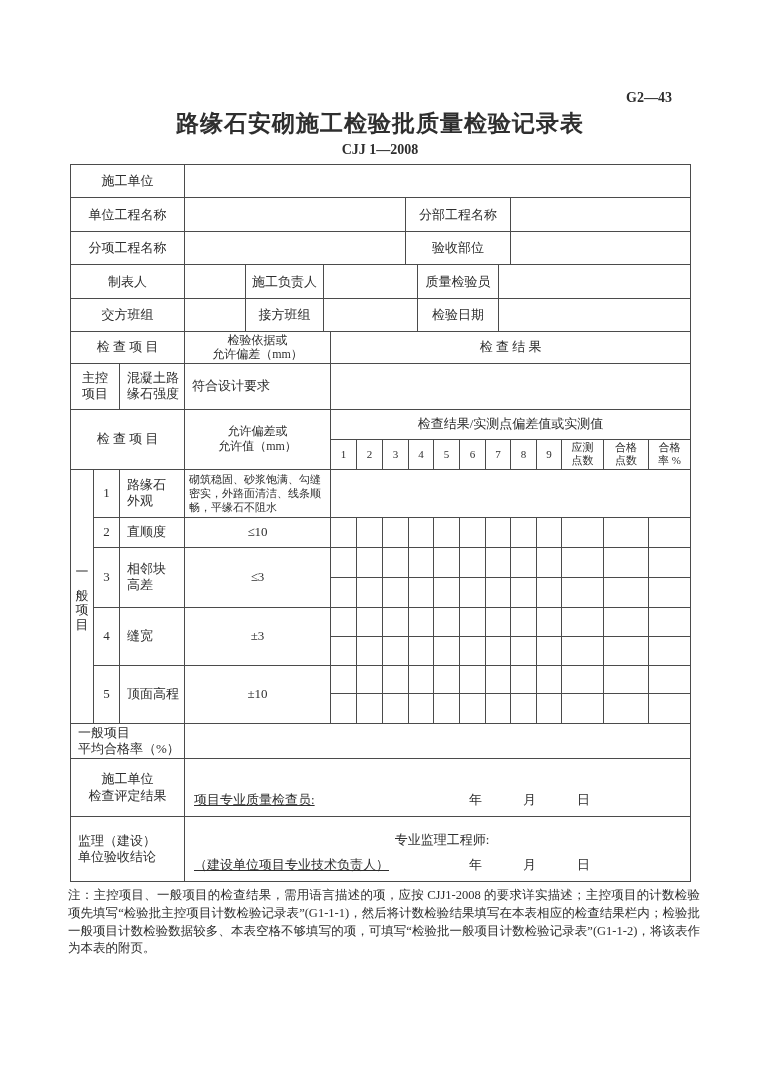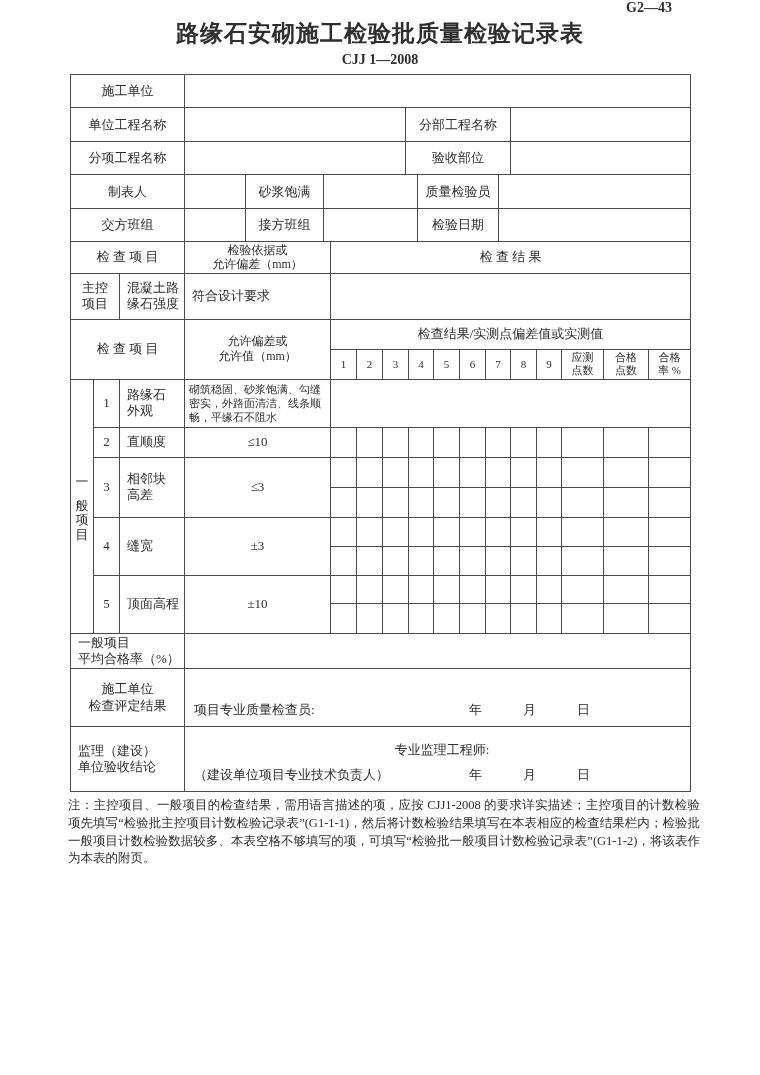--- a/index.html
+++ b/index.html
@@ -4,20 +4,21 @@
 <style>
   * { box-sizing: border-box; margin: 0; padding: 0; }
   html,body { background:#ffffff; }
   body {
     width: 760px; height: 1075px;
     font-family: "Liberation Serif", "DejaVu Serif", serif;
     color: #2e2e2e;
     position: relative;
   }
   .form-code {
+    padding-top: 90px;
     text-align: right;
     padding-right: 88px;
     font-size: 14px;
     font-weight: bold;
   }
   .title {
     text-align: center;
     font-size: 23px;
     font-weight: bold;
     font-family: "DejaVu Sans", "Liberation Sans", sans-serif;
@@ -60,21 +61,21 @@
   .vert {
     writing-mode: vertical-rl;
     text-orientation: upright;
     letter-spacing: 15px;
     margin: 0 auto;
     font-size: 13px;
     line-height: 1;
   }
   .signcell { vertical-align: bottom; padding: 0 0 7px 0; }
   .signrow { display: flex; align-items: flex-end; font-size: 13px; }
-  .signrow .who { padding-left: 9px; text-align: left; }
+  .signrow .who { padding-left: 9px; text-align: left; text-decoration: underline; }
   .ymd { display: flex; gap: 41px; margin-left: auto; padding-right: 100px; }
   .sup-line1 { text-align: center; padding-left: 9px; font-size: 13px; margin-bottom: 7px; }
   .note {
     width: 632px;
     margin: 5px auto 0 68px;
     font-size: 12.5px;
     line-height: 1.42;
     text-align: justify;
   }
   
@@ -114,21 +115,21 @@
   </tr>
   <tr class="h33">
     <td>分项工程名称</td>
     <td colspan="3"></td>
     <td colspan="3">验收部位</td>
     <td></td>
   </tr>
   <tr class="h34">
     <td>制表人</td>
     <td></td>
-    <td>砂浆饱满</td>
+    <td>施工负责人</td>
     <td colspan="2"></td>
     <td>质量检验员</td>
     <td colspan="2"></td>
   </tr>
   <tr class="h33">
     <td>交方班组</td>
     <td></td>
     <td>接方班组</td>
     <td colspan="2"></td>
     <td>检验日期</td>

